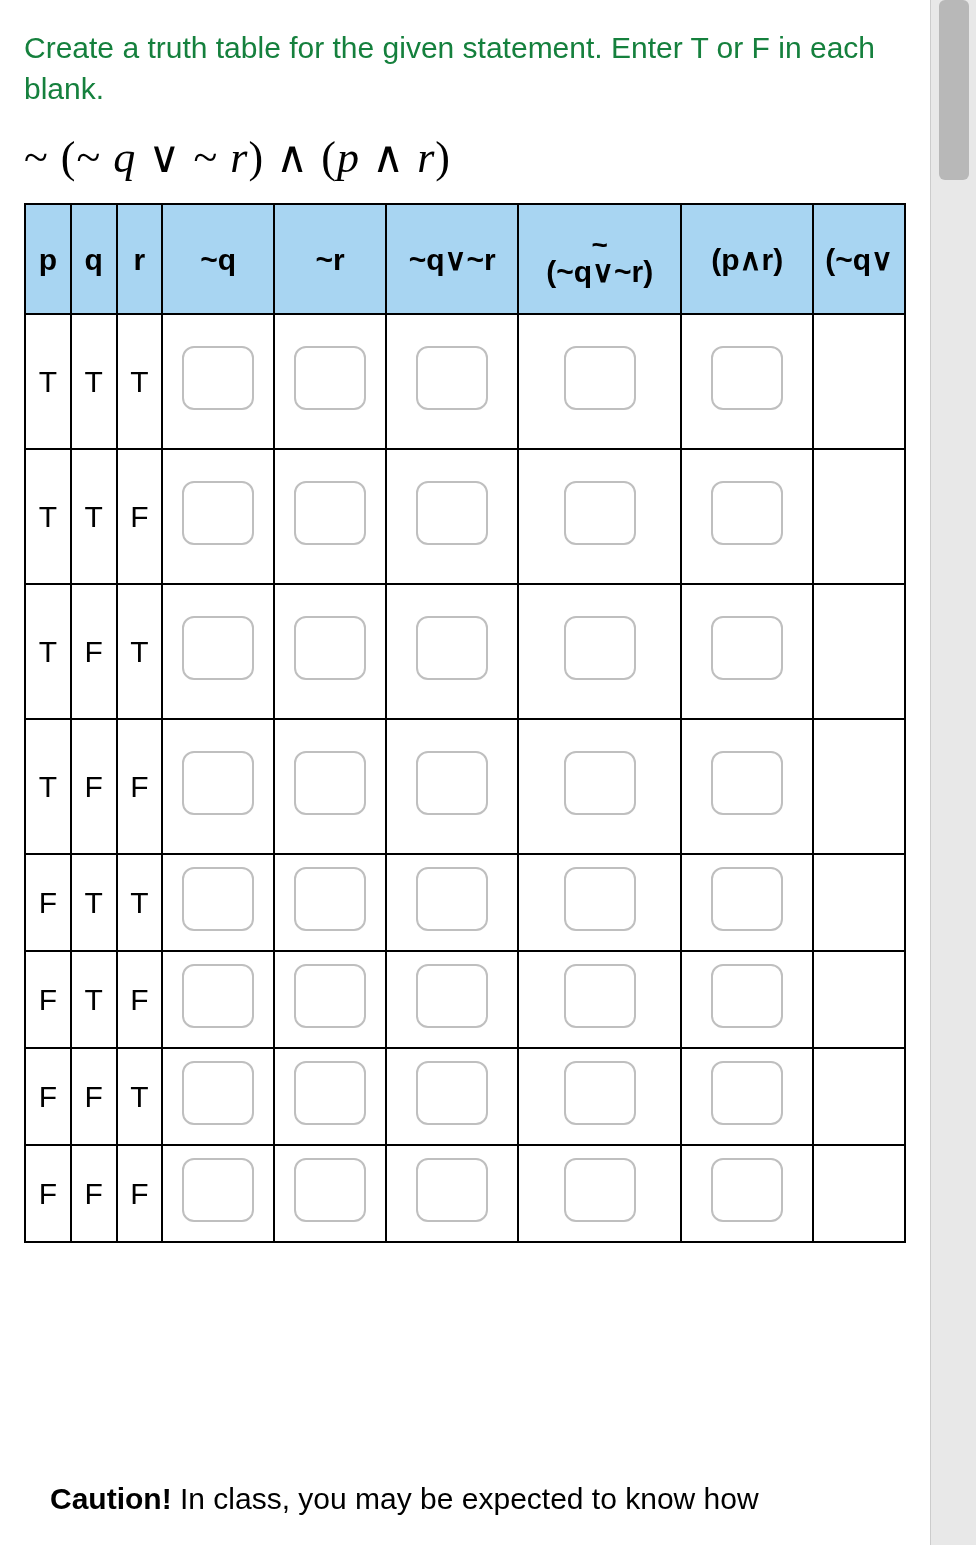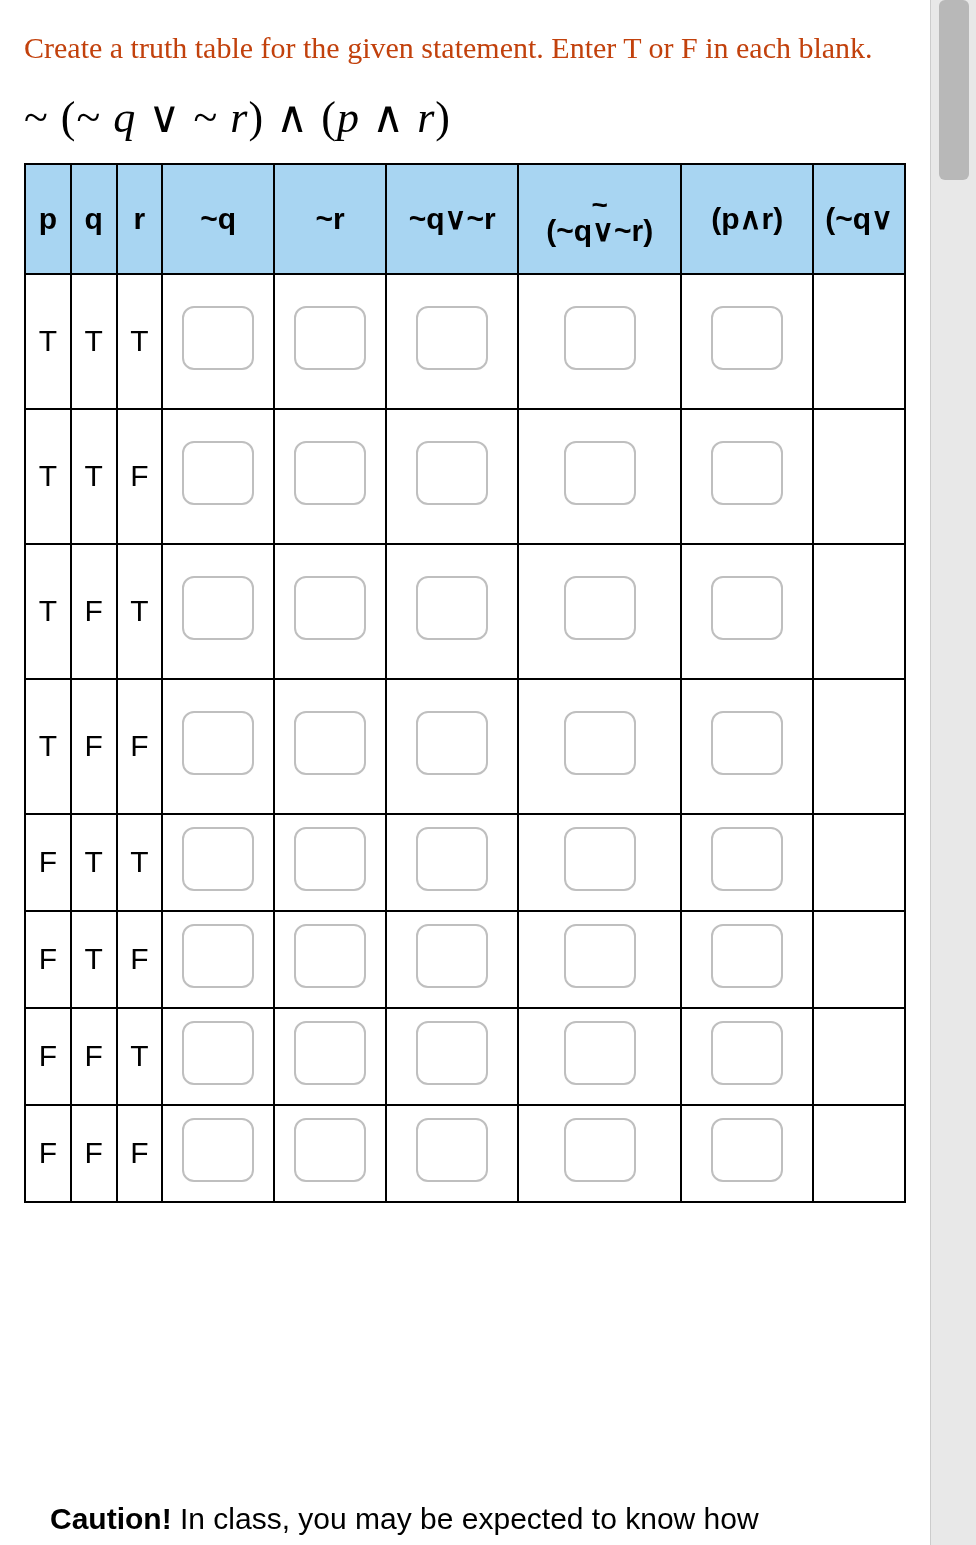--- a/index.html
+++ b/index.html
@@ -39,23 +39,22 @@
       height: 180px;
       background: #b8b8b8;
       border-radius: 6px;
     }
     .content {
       padding: 28px 24px 0 24px;
     }
     .instructions {
       font-size: 30px;
       line-height: 1.35;
-      color: #c2410c;
+      color: #15803d;
       margin-bottom: 22px;
-      font-family: Liberation Serif, serif;
     }
     .formula {
       font-family: 'Cambria Math', 'Times New Roman', serif;
       font-size: 44px;
       color: #000;
       margin-bottom: 20px;
       font-style: italic;
       letter-spacing: 1px;
     }
     .formula .op {
@@ -111,21 +110,21 @@
     .th-multi {
       font-size: 28px;
     }
     .tilde-top {
       display: block;
       font-size: 28px;
       margin-bottom: -6px;
     }
     .caution {
       position: absolute;
-      bottom: 6px;
+      bottom: 26px;
       left: 50px;
       right: 30px;
       font-size: 30px;
       line-height: 1.35;
       color: #000;
     }
     .caution strong {
       font-weight: bold;
     }
   </style>

